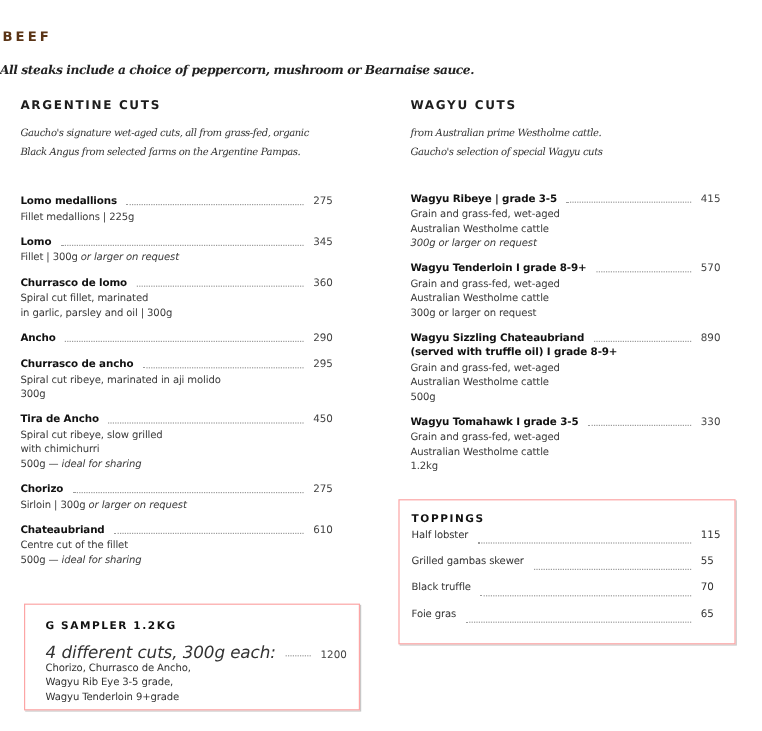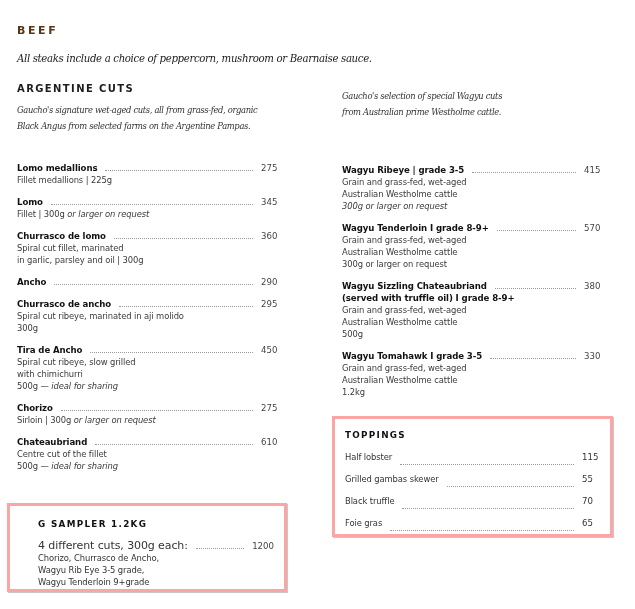--- a/index.html
+++ b/index.html
@@ -1,43 +1,43 @@
 <!DOCTYPE html>
 <html><head>
   <meta charset="utf-8">
   <style>
     * { margin: 0; padding: 0; box-sizing: border-box; }
     html, body { width: 635px; height: 609px; background: #ffffff; overflow: hidden; }
     body { position: relative; font-family: "DejaVu Sans", sans-serif; color: #2b2b2b; }
 
     .title {
-      position: absolute; left: 17px; top: 24px;
+      position: absolute; left: 2px; top: 24px;
       font-family: "DejaVu Sans", sans-serif; font-weight: bold;
       font-size: 11px; letter-spacing: 2.6px; color: #5a3416;
     }
     .intro {
-      position: absolute; left: 17px; top: 53px;
+      position: absolute; left: 0; top: 53px;
       font-family: "DejaVu Serif", serif; font-style: italic;
-      font-size: 10.2px; color: #222; letter-spacing: -0.35px;
+      font-size: 10.2px; color: #222; letter-spacing: -0.35px; font-weight: bold;
     }
     .col { position: absolute; }
     .col-left { left: 17px; top: 82px; width: 262px; }
     .col-right { left: 342px; top: 82px; width: 260px; }
 
     .section-heading {
       font-weight: bold; font-size: 10px; letter-spacing: 1.4px; color: #1d1d1d;
       height: 14px; line-height: 14px;
     }
     .section-desc {
       margin-top: 6px;
       font-family: "DejaVu Serif", serif; font-style: italic;
       font-size: 8.4px; line-height: 16px; color: #333; letter-spacing: -0.35px;
     }
     .items { margin-top: 28px; }
-    .col-right .items { margin-top: 44px; }
+    .col-right .items { margin-top: 26px; }
 
     .item { margin-bottom: 10px; }
     .item-row {
       display: flex; align-items: baseline; height: 12px; line-height: 12px;
     }
     .item-name {
       font-weight: bold; font-size: 8.6px; color: #111; white-space: nowrap;
       letter-spacing: -0.1px;
     }
     .leader {
@@ -49,36 +49,36 @@
       font-weight: bold; font-size: 8.6px; color: #111; height: 12px; line-height: 12px;
       letter-spacing: -0.1px; white-space: nowrap;
     }
     .desc-line {
       font-size: 8.4px; color: #3a3a3a; height: 12px; line-height: 12px; white-space: nowrap;
       letter-spacing: -0.1px;
     }
     .desc-line .it { font-style: italic; }
 
     .box {
-      position: absolute; border: 3px solid #fca5a5;
+      position: absolute; border: 1px solid #fca5a5;
       box-shadow: 1px 1px 0 #c8c8c8;
       background: #fff;
     }
-    .box-sampler { left: 7px; top: 503px; width: 280px; height: 89px; padding: 12px 10px 0 28px; }
+    .box-sampler { left: 20px; top: 503px; width: 280px; height: 89px; padding: 12px 10px 0 17px; }
     .box-toppings { left: 332px; top: 416px; width: 281px; height: 121px; padding: 10px 10px 0 10px; }
 
     .box-heading {
       font-weight: bold; font-size: 8.8px; letter-spacing: 1.3px; color: #111;
       height: 12px; line-height: 12px;
     }
     .box-sampler .box-body { margin-top: 10px; }
-    .box-sampler .item-row .item-name { font-weight: normal; color: #333; font-size: 11px; }
+    .box-sampler .item-row .item-name { font-weight: normal; color: #333; font-size: 14px; font-style: italic; }
     .box-sampler .desc-line { color: #333; }
 
-    .topping-list { margin-top: 10px; }
+    .topping-list { }
     .topping { height: 22px; }
     .topping .item-name { font-weight: normal; color: #333; font-size: 8.4px; }
     .topping .price { color: #333; }
   </style>
 </head>
 <body>
 
 <div class="title">BEEF</div>
 <div class="intro">All steaks include a choice of peppercorn, mushroom or Bearnaise sauce.</div>
 
@@ -176,23 +176,24 @@
         <span class="leader"></span>
         <span class="price">1200</span>
       </div>
     <div class="desc-line">Chorizo, Churrasco de Ancho,</div>
     <div class="desc-line">Wagyu Rib Eye 3-5 grade,</div>
     <div class="desc-line">Wagyu Tenderloin 9+grade</div>
   </div>
 </div>
 
 <div class="col col-right">
+  <div class="section-heading">WAGYU CUTS</div>
   <div class="section-desc">
+    <div>from Australian prime Westholme cattle.</div>
     <div>Gaucho's selection of special Wagyu cuts</div>
-    <div>from Australian prime Westholme cattle.</div>
   </div>
   <div class="items">
 
     <div class="item">
       <div class="item-row">
           <span class="item-name">Wagyu Ribeye | grade 3-5</span>
           <span class="leader"></span>
           <span class="price">415</span>
         </div>
       <div class="desc-line">Grain and grass-fed, wet-aged</div>
@@ -208,21 +209,21 @@
         </div>
       <div class="desc-line">Grain and grass-fed, wet-aged</div>
       <div class="desc-line">Australian Westholme cattle</div>
       <div class="desc-line">300g or larger on request</div>
     </div>
 
     <div class="item">
       <div class="item-row">
           <span class="item-name">Wagyu Sizzling Chateaubriand</span>
           <span class="leader"></span>
-          <span class="price">380</span>
+          <span class="price">890</span>
         </div>
       <div class="item-name2">(served with truffle oil) I grade 8-9+</div>
       <div class="desc-line">Grain and grass-fed, wet-aged</div>
       <div class="desc-line">Australian Westholme cattle</div>
       <div class="desc-line">500g</div>
     </div>
 
     <div class="item">
       <div class="item-row">
           <span class="item-name">Wagyu Tomahawk I grade 3-5</span>

